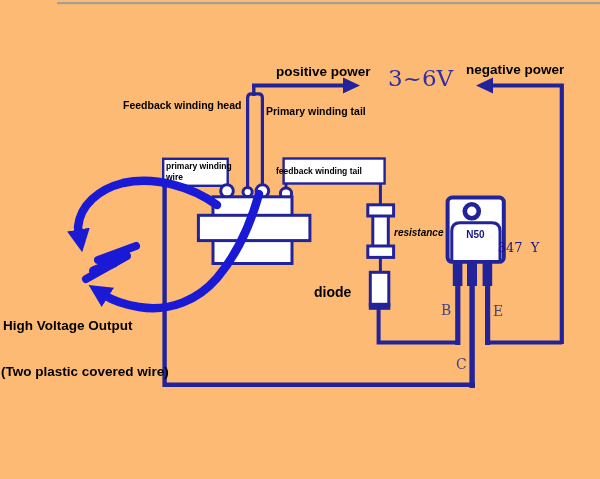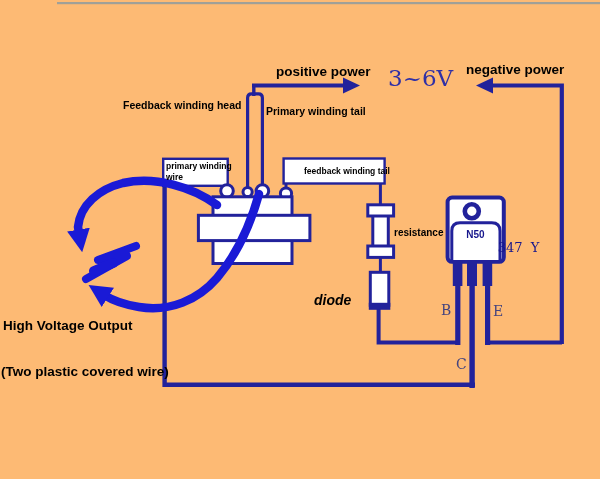--- a/index.html
+++ b/index.html
@@ -116,25 +116,25 @@
 
   <div class="lbl lbl-md" style="left:123px;top:99px;">Feedback winding head</div>
 
   <div class="lbl lbl-md" style="left:266px;top:105px;">Primary winding tail</div>
 
   <div class="lbl boxlbl" style="left:166px;top:161px;">
     <div>primary winding</div>
     <div>wire</div>
   </div>
 
-  <div class="lbl boxlbl" style="left:304px;top:166px;">feedback winding tail</div>
+  <div class="lbl boxlbl" style="left:276px;top:166px;">feedback winding tail</div>
 
-  <div class="lbl lbl-sm" style="left:394px;top:227px;">resistance</div>
+  <div class="lbl lbl-sm" style="left:394px;top:227px;font-style:italic;">resistance</div>
 
-  <div class="lbl lbl-diode" style="left:314px;top:292px;font-style:italic;">diode</div>
+  <div class="lbl lbl-diode" style="left:314px;top:284px;">diode</div>
 
   <div class="lbl lbl-lg" style="left:3px;top:318px;">High Voltage Output</div>
   <div class="lbl lbl-lg" style="left:1px;top:336px;margin-top:28px;">(Two plastic covered wire)</div>
 
   <div class="chiplbl chip1" style="top:229px;">N50</div>
   <div class="chiplbl chip2" style="top:240px;margin-left:43px;">347 Y</div>
 
   <div class="pinlbl" style="left:441px;top:302px;">B</div>
   <div class="pinlbl" style="left:493px;top:303px;">E</div>
   <div class="pinlbl" style="left:456px;top:356px;">C</div>

